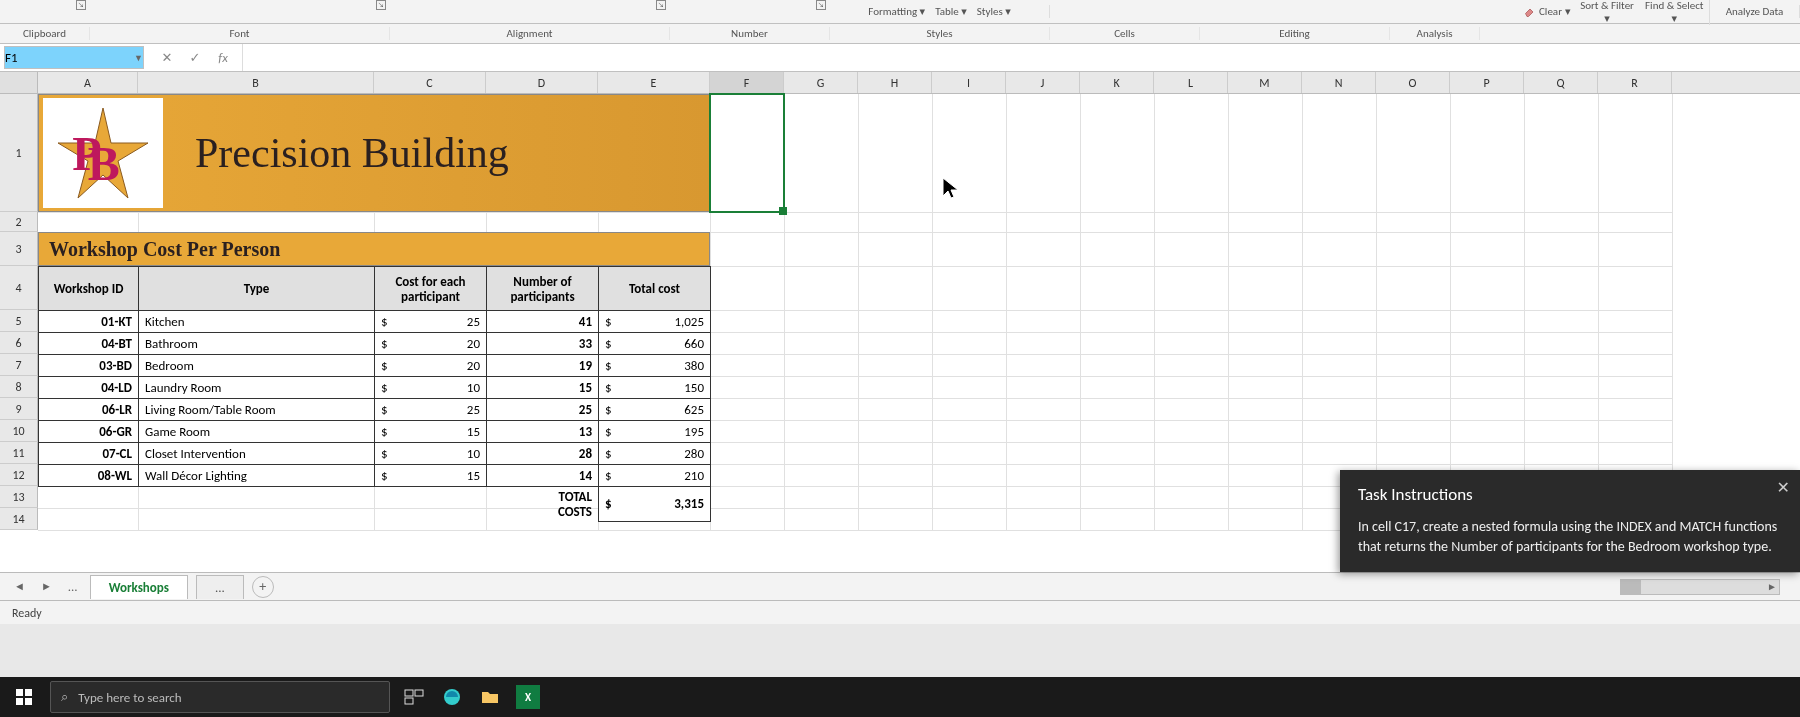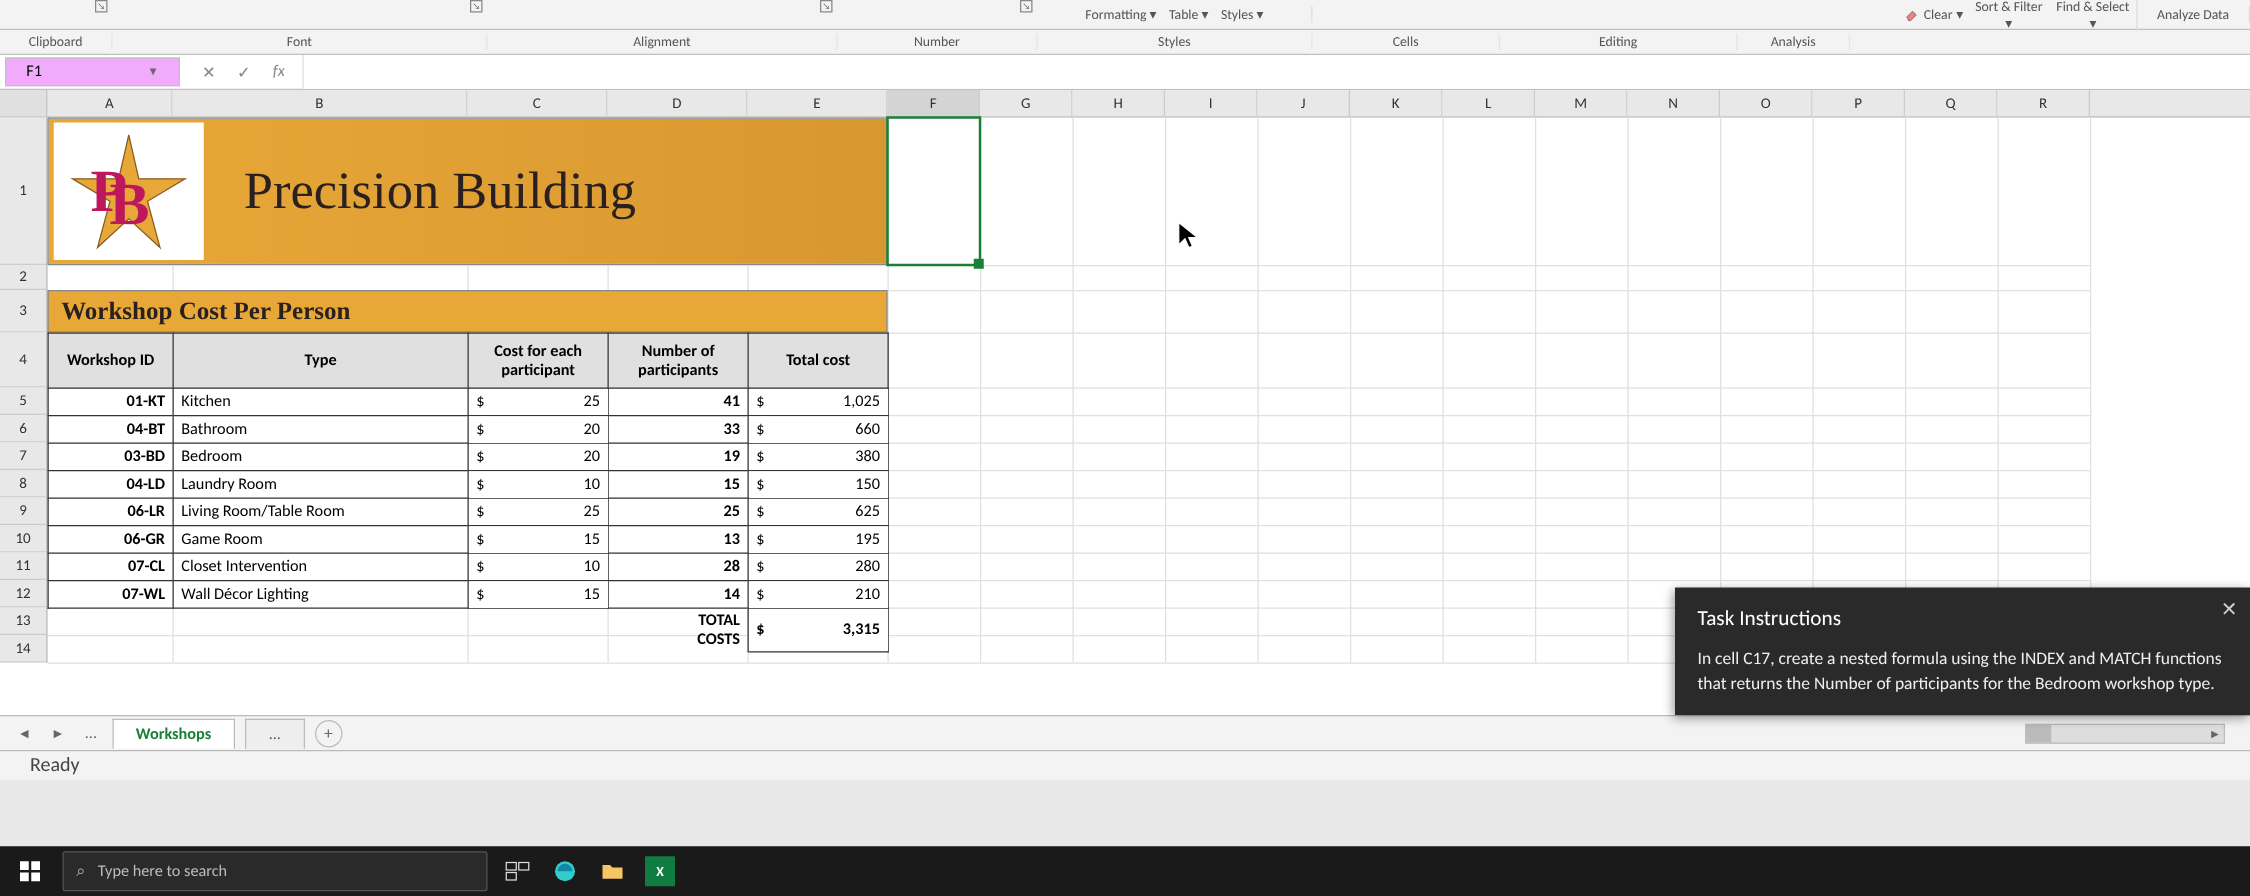--- a/index.html
+++ b/index.html
@@ -59,22 +59,22 @@
   display: flex;
   align-items: center;
   background: #fff;
   border-bottom: 1px solid #c0c0c0;
   height: 28px;
 }
 .name-box {
   width: 140px;
   border: 1px solid #c0c0c0;
   margin: 2px 4px;
-  padding: 3px 16px;
-  background: #f0abfc;
+  padding: 3px 0;
+  background: #7dd3fc;
   display:flex;
   justify-content:space-between;
   align-items:center;
 }
 .name-box .dd { color:#666; font-size:9px; }
 .fb-buttons { display:flex; gap:10px; padding:0 10px; color:#888; }
 .fb-btn { width:18px; text-align:center; }
 .fx-input {
   flex: 1;
   border: none;
@@ -249,22 +249,22 @@
 .hscroll-bar { width:160px; height:16px; background:#ddd; border:1px solid #bbb; position:relative;}
 .hscroll-thumb { position:absolute; left:0; width:20px; top:0; bottom:0; background:#bbb; }
 
 
 .status-bar {
   background:#f3f3f3;
   border-top:1px solid #bbb;
   height:24px;
   display:flex;
   align-items:center;
-  padding:0 24px;
-  font-size:16px;
+  padding:0 12px;
+  font-size:12px;
   color:#444;
 }
 
 
 .task-panel {
   position:absolute;
   right:0;
   top:470px;
   width:460px;
   background:#2a2a2a;
@@ -505,21 +505,21 @@
     <td class="currency"><span class="dollar">$</span>195</td>
   </tr>
             <tr>
     <td class="ctr">07-CL</td>
     <td>Closet Intervention</td>
     <td class="currency"><span class="dollar">$</span>10</td>
     <td class="ctr">28</td>
     <td class="currency"><span class="dollar">$</span>280</td>
   </tr>
             <tr>
-    <td class="ctr">07-WL</td>
+    <td class="ctr">08-WL</td>
     <td>Wall Décor Lighting</td>
     <td class="currency"><span class="dollar">$</span>15</td>
     <td class="ctr">14</td>
     <td class="currency"><span class="dollar">$</span>210</td>
   </tr>
             <tr class="total-row">
   <td colspan="3" style="border:none;background:transparent;"></td>
   <td class="total-label">TOTAL COSTS</td>
   <td class="currency"><span class="dollar">$</span>3,315</td>
 </tr>

